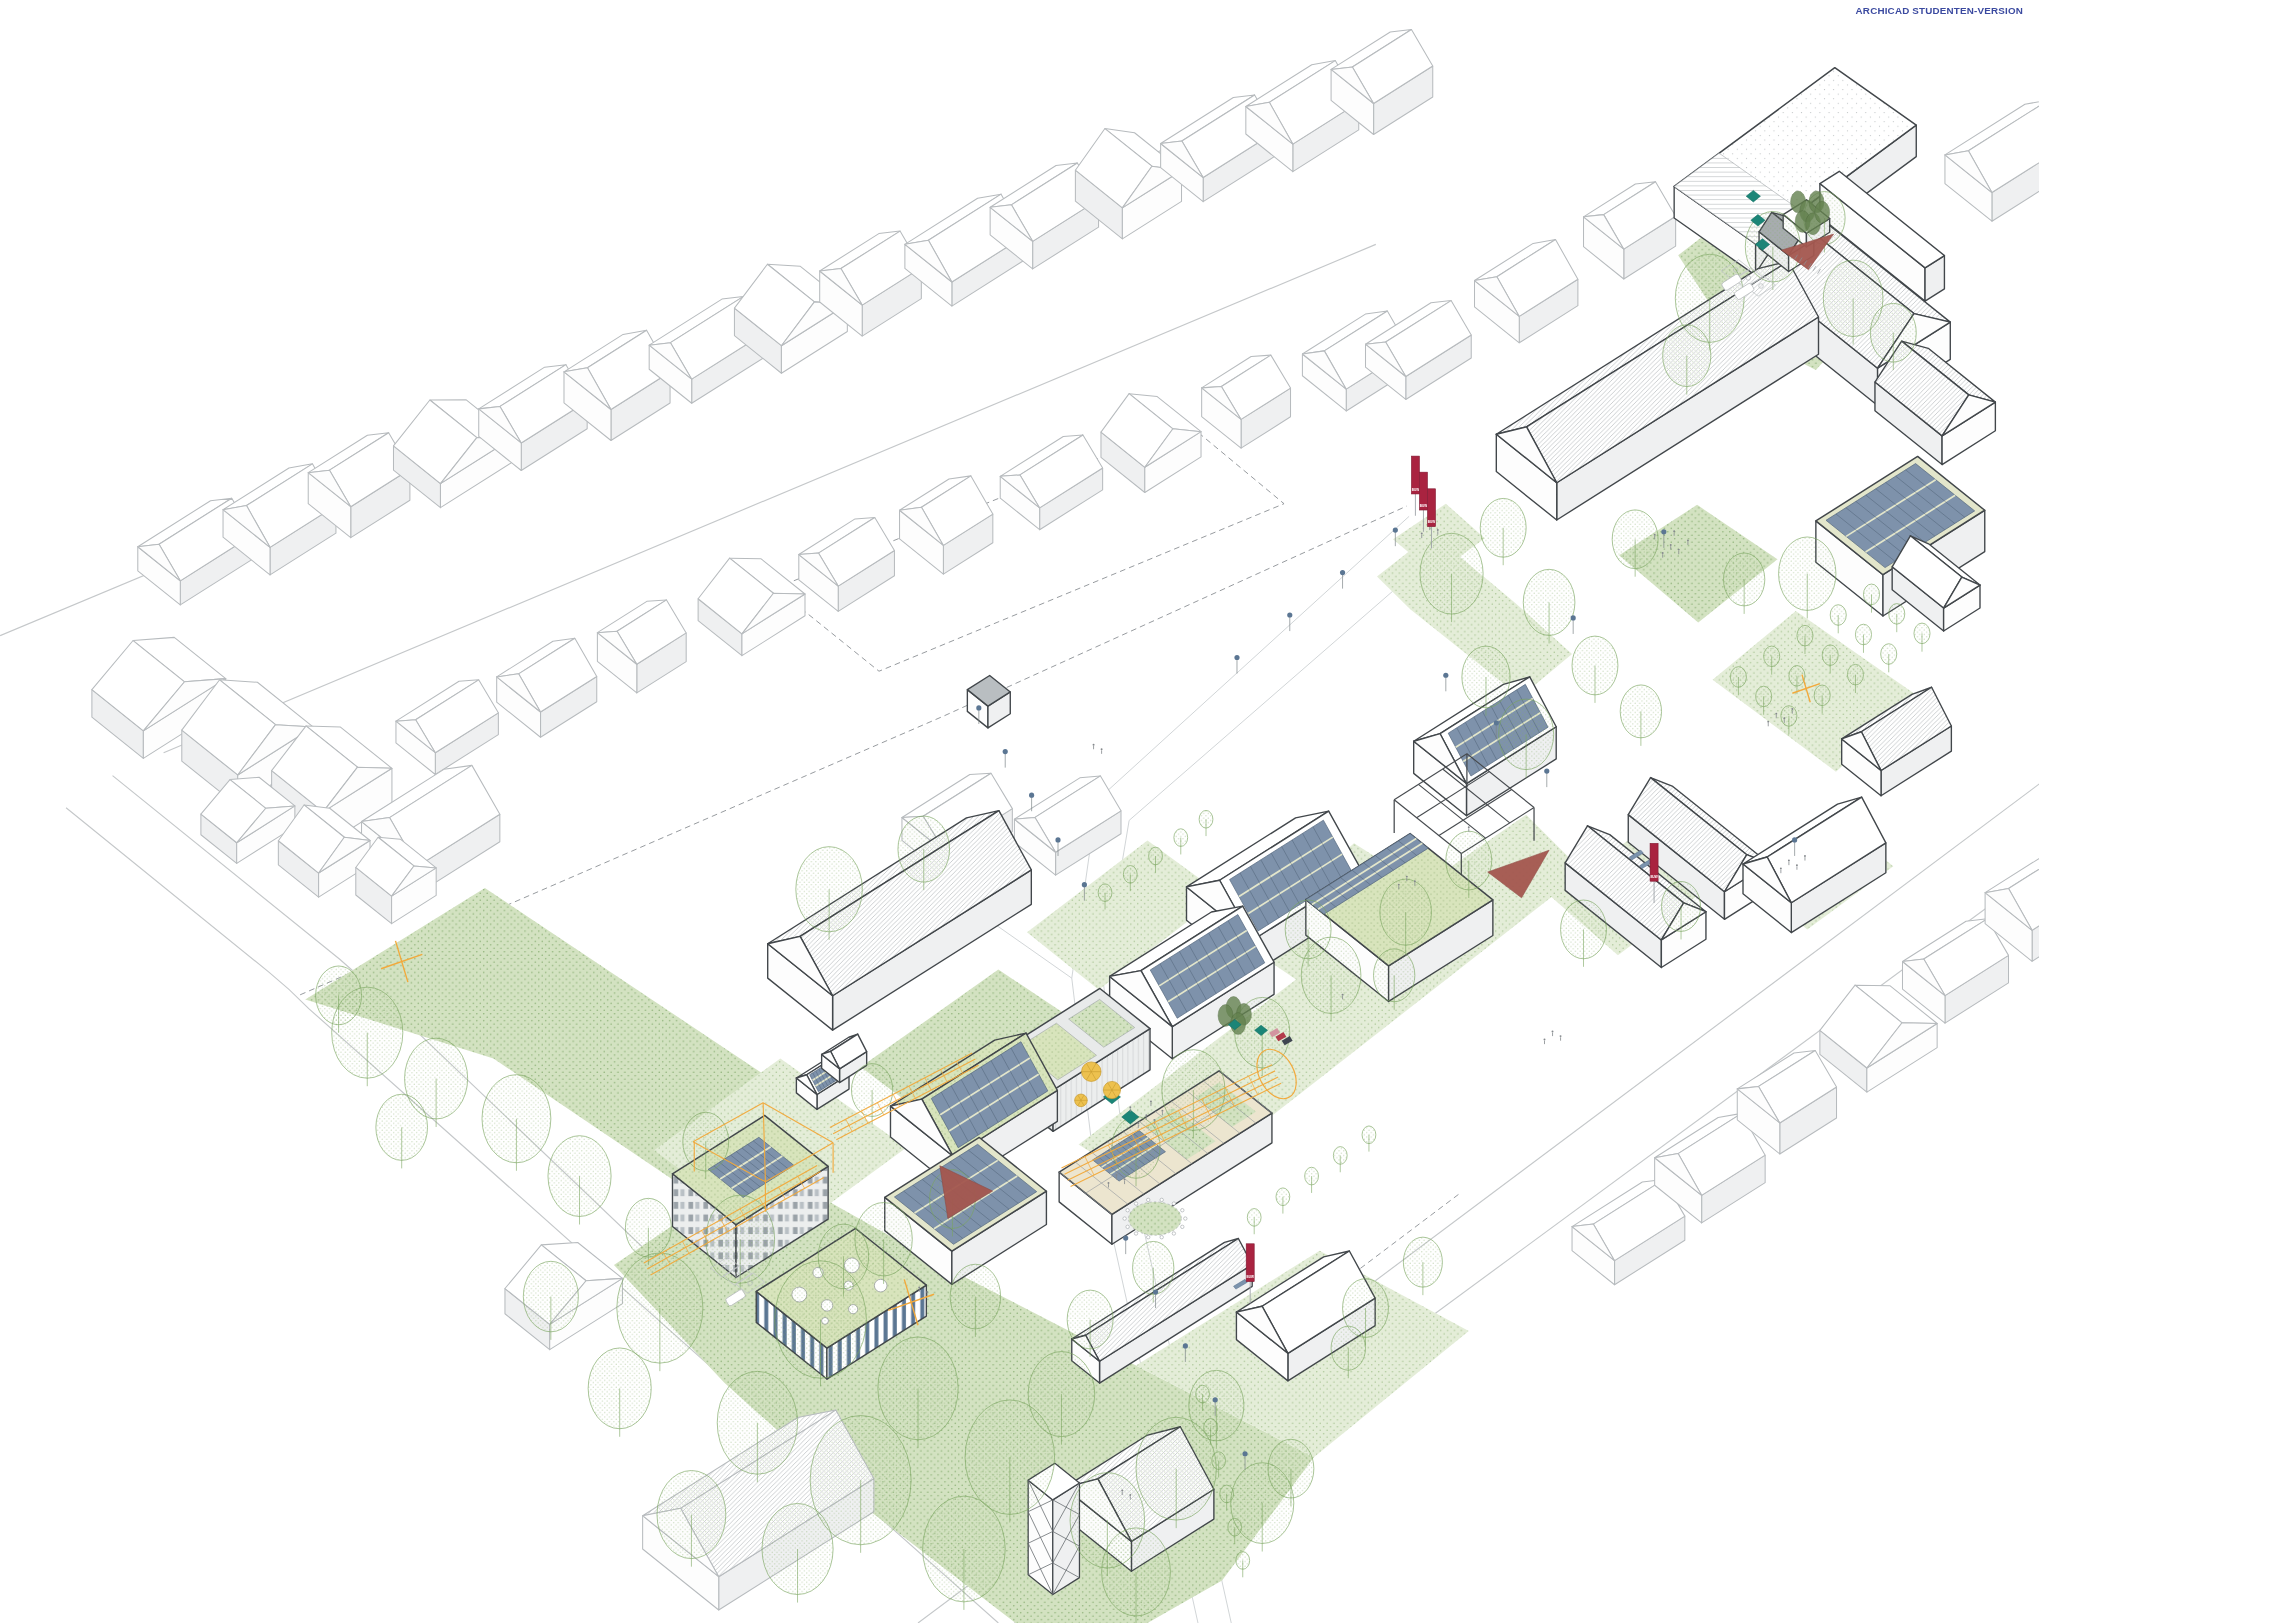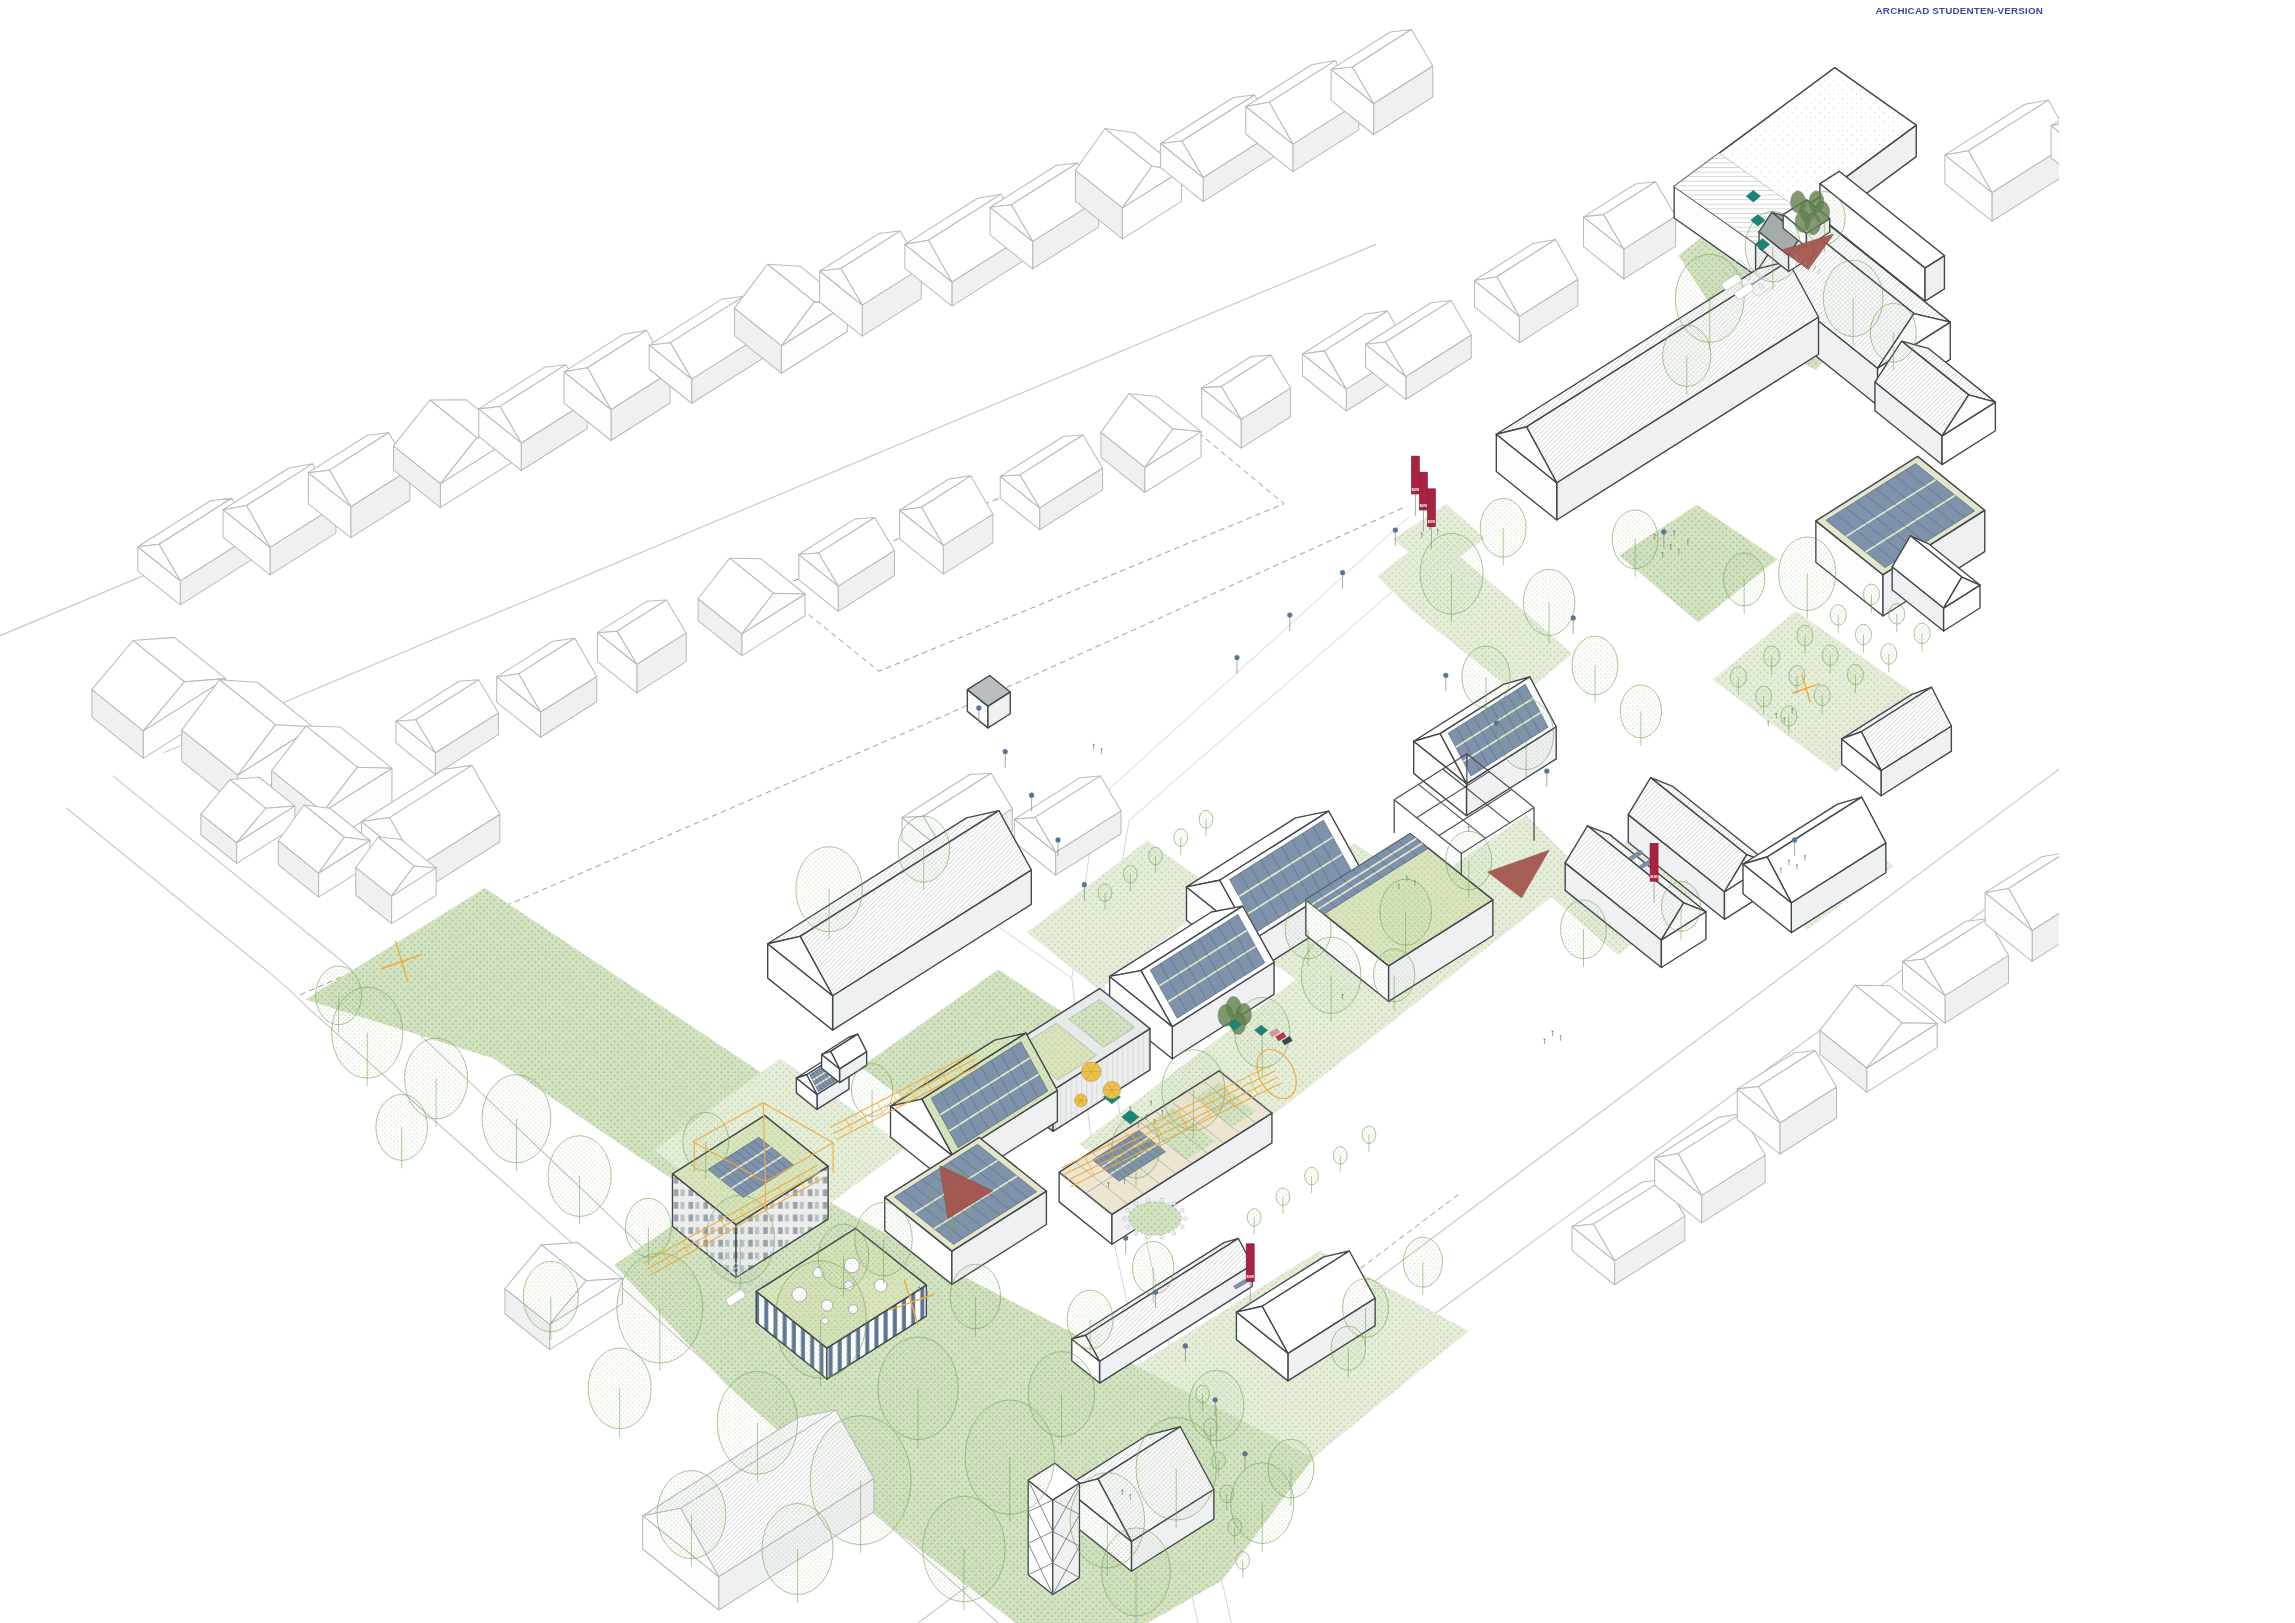--- a/index.html
+++ b/index.html
@@ -1,17 +1,17 @@
 <!DOCTYPE html>
 <html style="--wm: #3b4aa0;font-size:9.2px"><head>
 <meta charset="utf-8">
 <style>
   html,body{margin:0;padding:0;background:#fff;}
   .canvas{position:relative;width:2039px;height:1623px;background:#fff;overflow:hidden;
-          font-family:"Liberation Sans",sans-serif;padding-left:20px;}
+          font-family:"Liberation Sans",sans-serif;}
   .canvas svg{position:absolute;inset:0;}
   .watermark{position:absolute;top:4.6px;right:16px;font-weight:bold;font-size:9.8px;
              letter-spacing:0.2px;color:var(--wm,#3b4aa0);}
 </style>
 </head>
 <body>
 
 <div class="canvas">
   <svg id="plan" viewBox="0 0 4000 2829" width="2295" height="1623">
     <defs>

